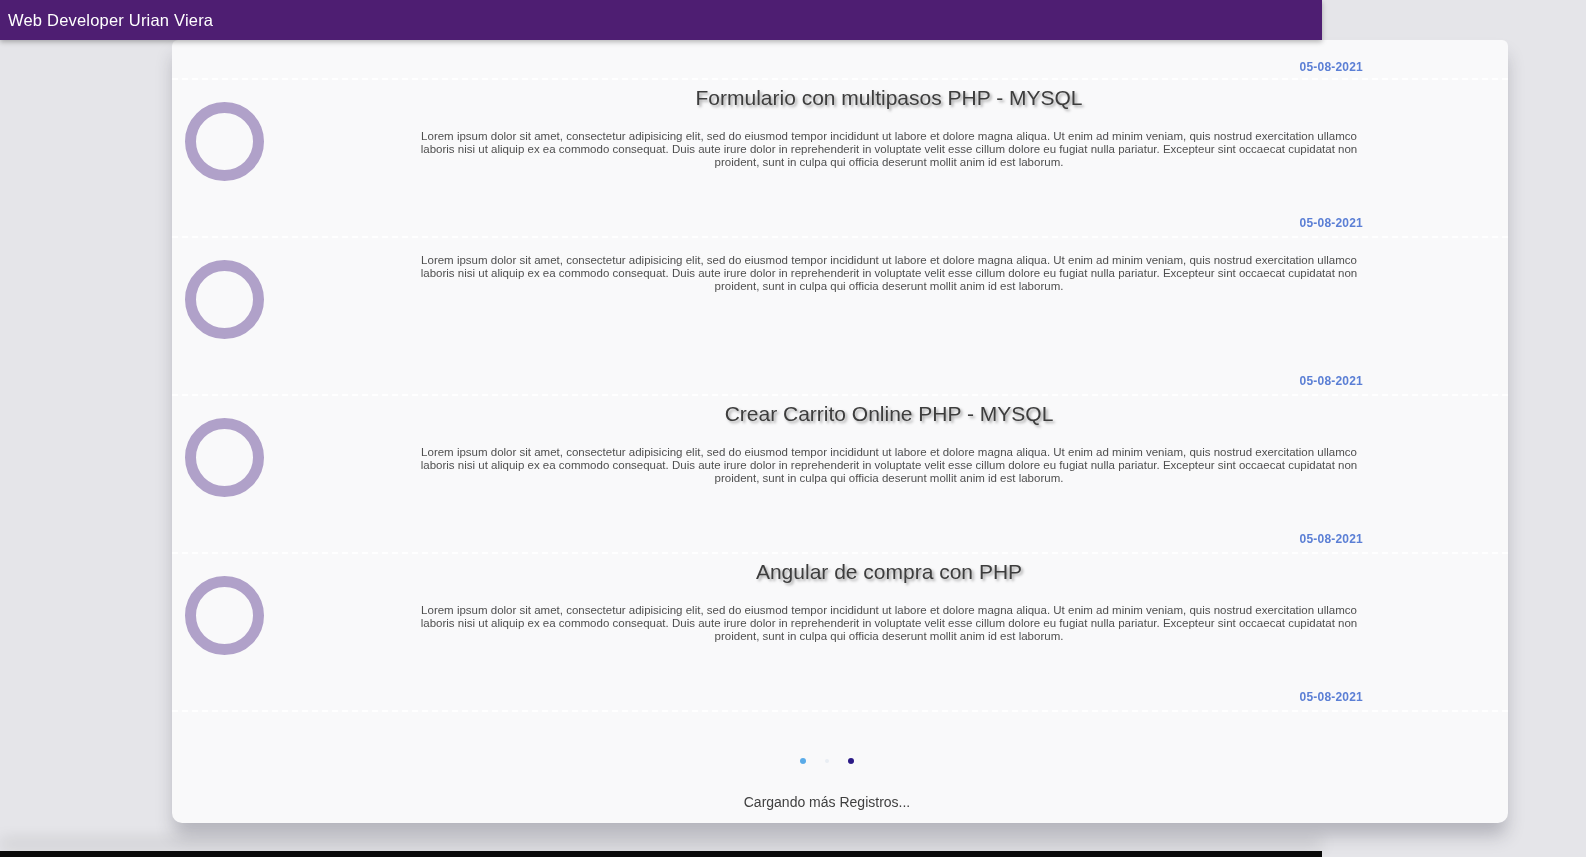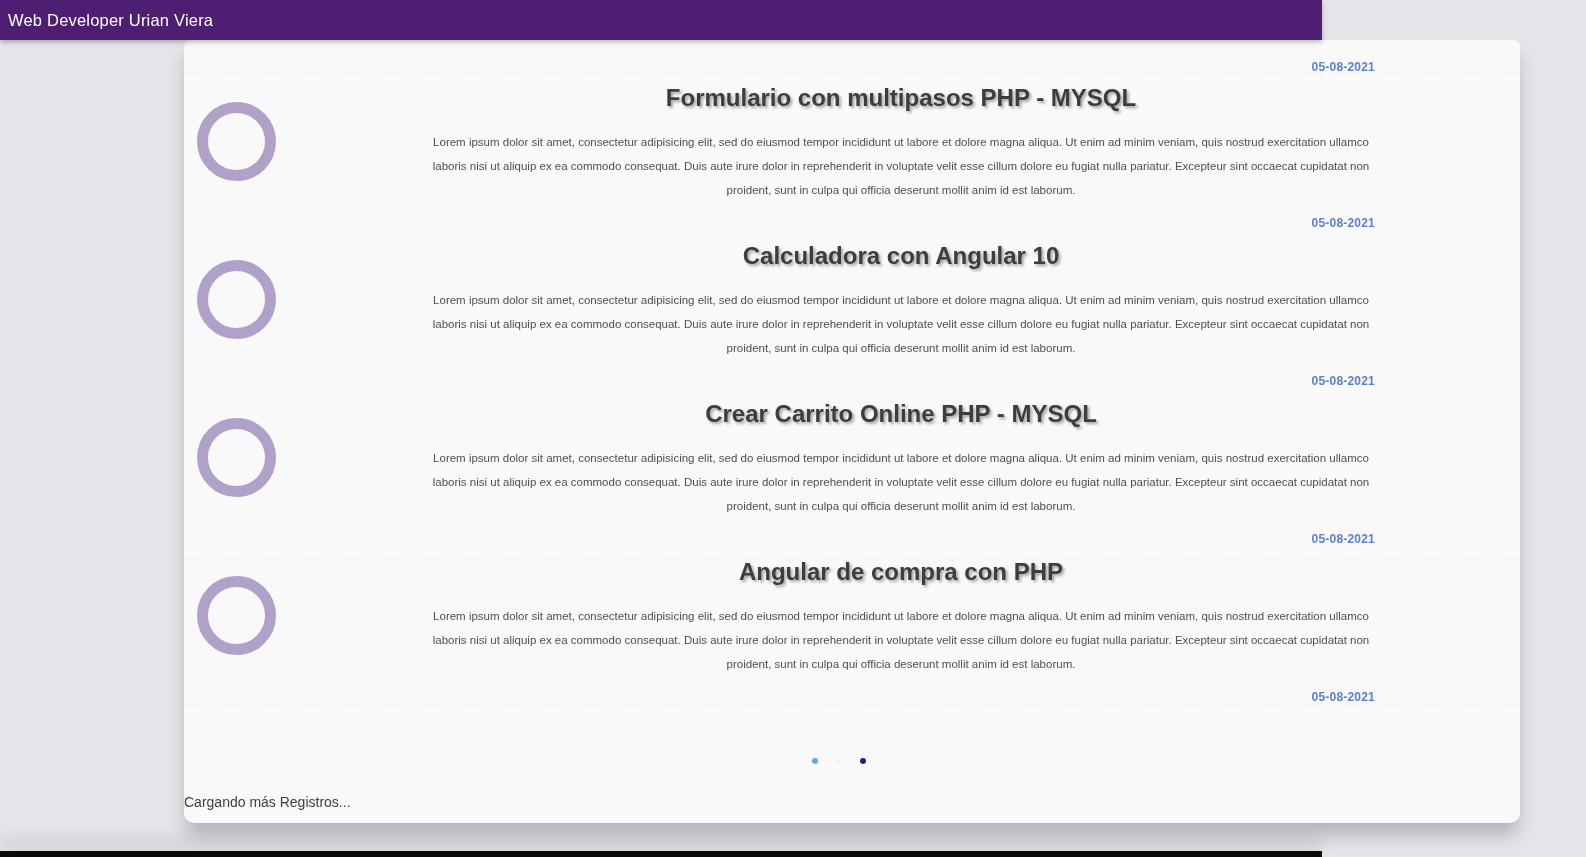--- a/index.html
+++ b/index.html
@@ -25,21 +25,20 @@
   .app-title { color: #ffffff; font-size: 16.5px; font-weight: 400; letter-spacing: 0.2px; }
 
   
   .card {
     position: absolute; left: 172px; top: 40px;
     width: 1336px; height: 783px;
     background: #f9f9fa;
     border-radius: 6px 6px 10px 10px;
     overflow: hidden;
     box-shadow: 0 14px 18px -2px rgba(50,50,70,0.28);
-    margin-left: 12px;
   }
 
   
   .post-row {
     position: relative;
     display: flex;
     height: 158px;
     border-bottom: 2px dashed #ffffff;
   }
   .post-row-partial {
@@ -51,46 +50,47 @@
   .avatar-circle {
     width: 79px; height: 79px;
     border: 11px solid #b0a1c9;
     border-radius: 50%;
     margin: 22px 0 0 13px;
     background: transparent;
   }
   .content-col { width: 948px; flex: none; padding-top: 0; }
   .post-title {
     margin: 2px 0 0 0;
-    font-size: 24px; line-height: 32px; font-weight: bold;
+    font-size: 21px; line-height: 32px; font-weight: normal;
     color: #3d3d3d;
     text-align: center;
     text-shadow: 2px 2px 3px rgba(0,0,0,0.35);
   }
   .post-body {
     margin: 16px 0 0 0;
     width: 948px;
-    font-size: 11.5px; line-height: 24px;
+    font-size: 11.5px; line-height: 13px;
     color: #4f4f4f;
     text-align: center;
   }
   .post-date {
     position: absolute;
     right: 145px; bottom: 6px;
     color: #5b7fd5;
     font-size: 12px; font-weight: 600;
     letter-spacing: 0.2px;
   }
   .post-row-partial .post-date { bottom: 4px; }
 
   
   .loading-section {
     position: relative;
     height: 113px;
     padding-right: 26px;
+    text-align: center;
   }
   .loading-spinner {
     padding-top: 46px;
     display: flex;
     justify-content: center;
     gap: 19px;
     align-items: center;
   }
   .dot { border-radius: 50%; }
   .dot-1 { width: 6px; height: 6px; background: #5aabe8; }
@@ -136,21 +136,20 @@
         <p class="post-body">Lorem ipsum dolor sit amet, consectetur adipisicing elit, sed do eiusmod tempor incididunt ut labore et dolore magna aliqua. Ut enim ad minim veniam, quis nostrud exercitation ullamco laboris nisi ut aliquip ex ea commodo consequat. Duis aute irure dolor in reprehenderit in voluptate velit esse cillum dolore eu fugiat nulla pariatur. Excepteur sint occaecat cupidatat non proident, sunt in culpa qui officia deserunt mollit anim id est laborum.</p>
       </div>
       <div class="post-date">05-08-2021</div>
     </div>
 
     <div class="post-row">
       <div class="avatar-col">
         <div class="avatar-circle"></div>
       </div>
       <div class="content-col">
-        <h2 class="post-title">Calculadora con Angular 10</h2>
         <p class="post-body">Lorem ipsum dolor sit amet, consectetur adipisicing elit, sed do eiusmod tempor incididunt ut labore et dolore magna aliqua. Ut enim ad minim veniam, quis nostrud exercitation ullamco laboris nisi ut aliquip ex ea commodo consequat. Duis aute irure dolor in reprehenderit in voluptate velit esse cillum dolore eu fugiat nulla pariatur. Excepteur sint occaecat cupidatat non proident, sunt in culpa qui officia deserunt mollit anim id est laborum.</p>
       </div>
       <div class="post-date">05-08-2021</div>
     </div>
 
     <div class="post-row">
       <div class="avatar-col">
         <div class="avatar-circle"></div>
       </div>
       <div class="content-col">

